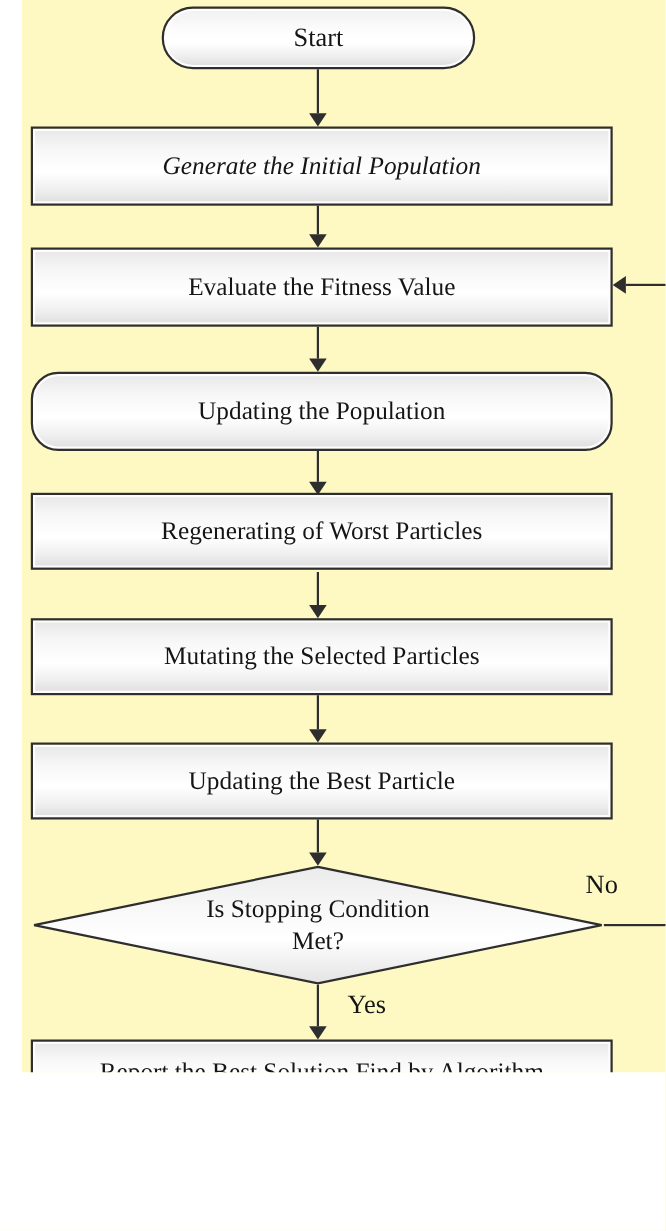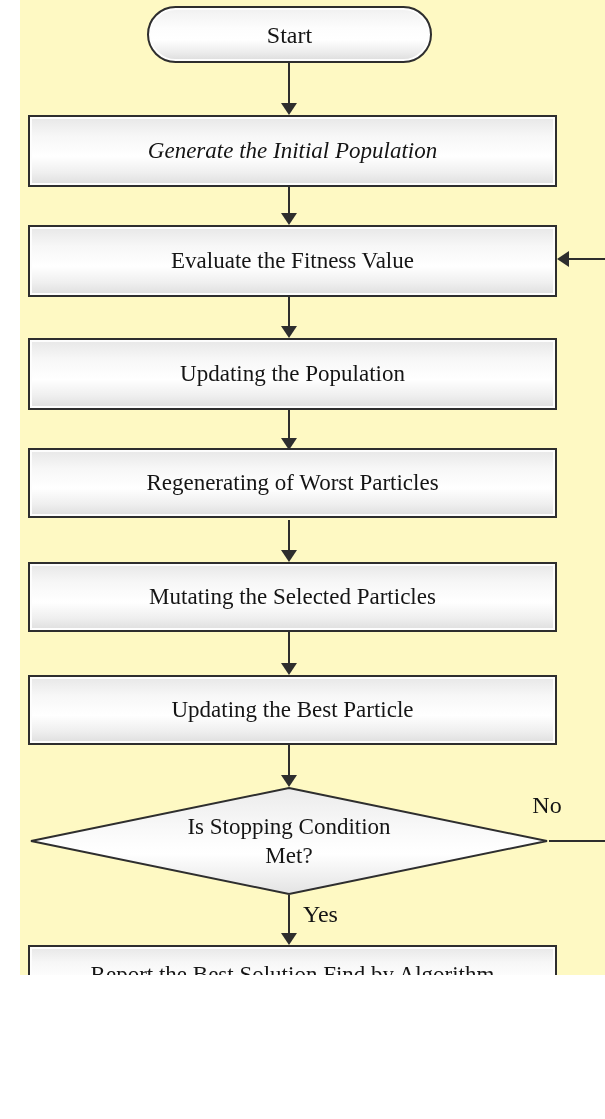--- a/index.html
+++ b/index.html
@@ -69,21 +69,21 @@
   <div class="vline" style="left:268px;top:187px;height:26px;"></div>
   <div class="head-down" style="left:261px;top:213px;"></div>
 
   <div class="node process" style="top:225px;height:72px;text-align:center;">
     <span>Evaluate the Fitness Value</span>
   </div>
 
   <div class="vline" style="left:268px;top:297px;height:29px;"></div>
   <div class="head-down" style="left:261px;top:326px;"></div>
 
-  <div class="node process" style="top:338px;height:72px;">
+  <div class="node process" style="top:338px;height:72px;border-radius:25px;">
     <span>Updating the Population</span>
   </div>
 
   <div class="vline" style="left:268px;top:410px;height:28px;"></div>
   <div class="head-down" style="left:261px;top:438px;"></div>
 
   <div class="node process" style="top:448px;height:70px;">
     <span>Regenerating of Worst Particles</span>
   </div>
 
@@ -123,21 +123,21 @@
   </div>
 
   <div class="hline" style="left:529px;top:840px;width:71px;"></div>
   <div class="vline" style="left:598px;top:258px;height:584px;"></div>
   <div class="hline" style="left:549px;top:258px;width:51px;"></div>
   <div class="head-left" style="left:537px;top:251px;"></div>
   <div class="edge-label" style="left:502px;top:792px;width:50px;text-align:center;">No</div>
 
   <div class="vline" style="left:268px;top:895px;height:38px;"></div>
   <div class="head-down" style="left:261px;top:933px;"></div>
-  <div class="edge-label" style="left:283px;top:901px;">Yes</div>
+  <div class="edge-label" style="left:296px;top:901px;">Yes</div>
 
   <div class="node process" style="top:945px;height:60px;">
     <span>Report the Best Solution Find by Algorithm</span>
   </div>
 
   <div class="vline" style="left:268px;top:1005px;height:35px;"></div>
   <div class="head-down" style="left:261px;top:1040px;"></div>
 
 
 </div>

